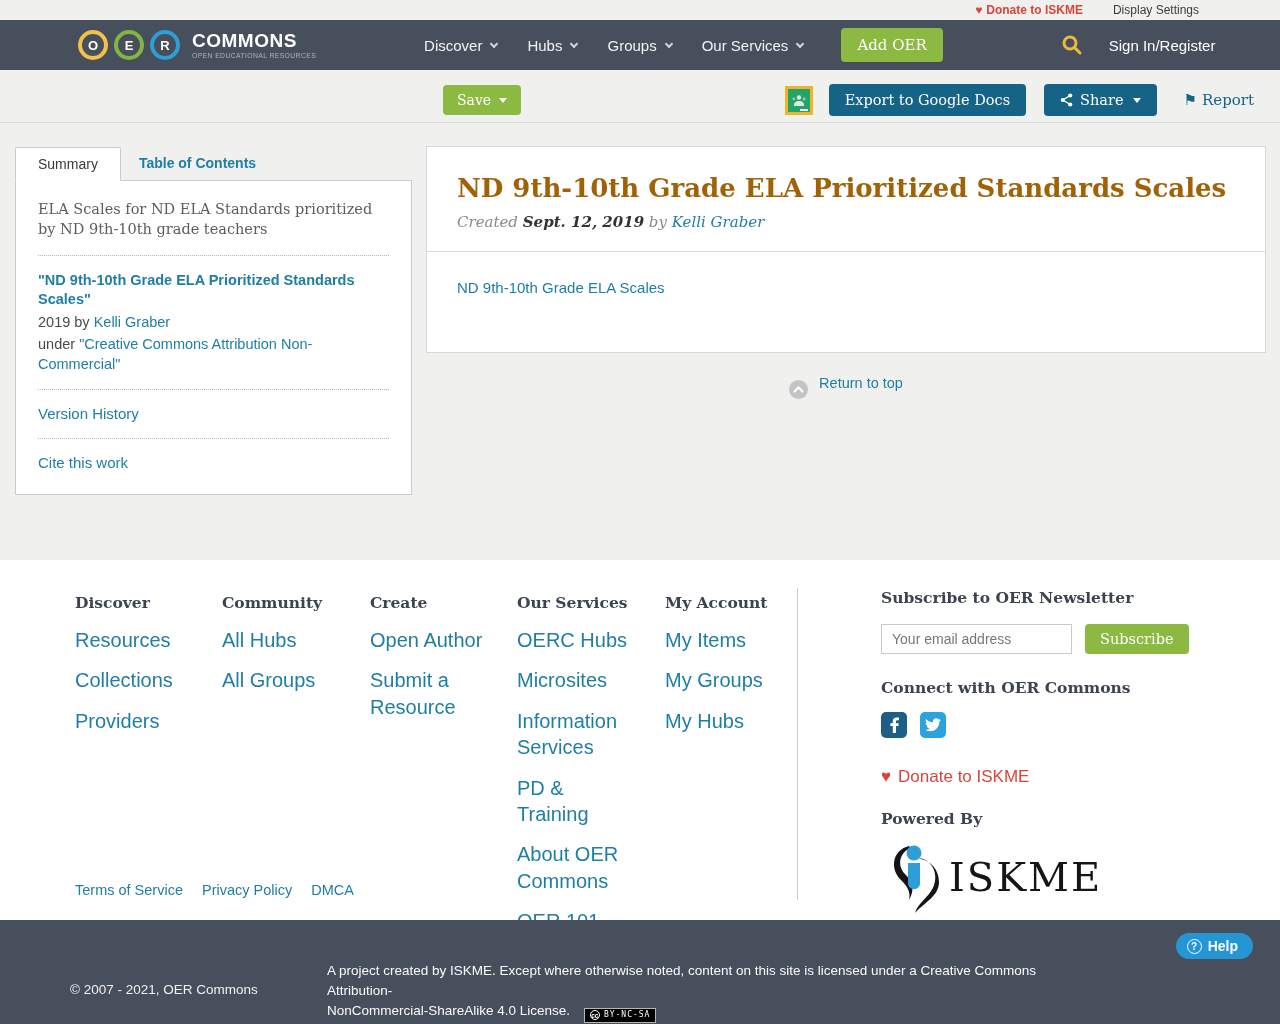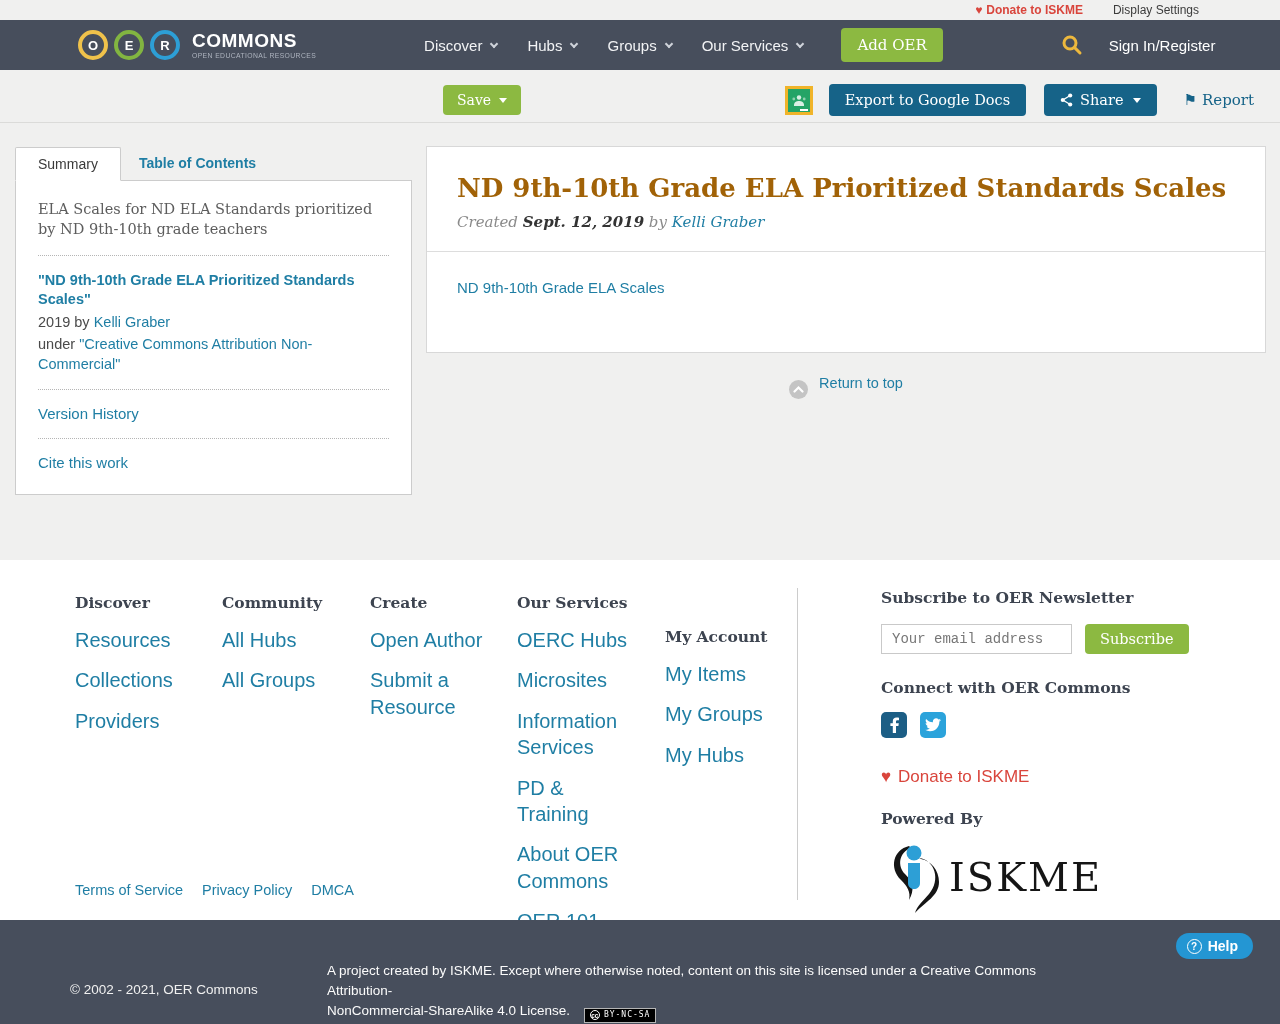--- a/index.html
+++ b/index.html
@@ -69,29 +69,29 @@
   .panel-body { padding:27px 30px; height:100px; }
   .content-link { font-size:15px; }
 
   .return-top { margin-top:22px; text-align:center; font-size:14.5px; }
   .return-top-icon { display:inline-flex; width:19px; height:19px; border-radius:50%; background:#C4C4C4; align-items:center; justify-content:center; vertical-align:-5px; margin-right:7px; }
 
   
   .footer { background:#fff; height:360px; position:relative; }
   .foot-cols { display:flex; padding:33px 0 0 75px; }
   .fcol { }
-  .fcol-1 { width:147px; } .fcol-2 { width:148px; } .fcol-3 { width:147px; } .fcol-4 { width:148px; } .fcol-5 { width:132px;margin-top:34px; }
+  .fcol-1 { width:147px; } .fcol-2 { width:148px; } .fcol-3 { width:147px; } .fcol-4 { width:148px; } .fcol-5 { width:132px; }
   .fhead { font-family:"DejaVu Serif","Liberation Serif",serif; font-weight:bold; font-size:15.5px; color:#3D4450; margin-bottom:15px; }
   .flink { display:block; font-size:20px; margin-bottom:14px; line-height:1.32; width:115px; }
   .vdivider { position:absolute; left:797px; top:28px; height:312px; width:1px; background:#ccc; }
 
   .newsletter { position:absolute; left:881px; top:28px; width:310px; }
   .nl-head { font-family:"DejaVu Serif","Liberation Serif",serif; font-weight:bold; font-size:15.5px; color:#3D4450; }
   .nl-row { margin-top:17px; display:flex; align-items:center; }
-  .nl-input { width:191px; height:30px; border:1px solid #c9c9c9; padding:0 10px; font-size:14px; color:#ec4899; font-family:Liberation Mono, monospace; }
+  .nl-input { width:191px; height:30px; border:1px solid #c9c9c9; padding:0 10px; font-size:14px; color:#ec4899; font-family:Liberation Sans, sans-serif; }
   .nl-input::placeholder { color:#777; }
   .btn-subscribe { margin-left:13px; background:#8CB941; color:#fff; border:none; border-radius:4px; padding:7px 15px; font-size:14.5px; font-family:"DejaVu Serif",serif; cursor:pointer; }
   .connect-head { margin-top:24px; }
   .social-row { margin-top:15px; display:flex; gap:13px; }
   .social { width:26px; height:26px; border-radius:5px; display:flex; align-items:center; justify-content:center; cursor:pointer; }
   .fb { background:#1C5E85; }
   .tw { background:#2BA3DB; }
   .donate-footer { margin-top:29px; color:#D9453C; font-size:17px; display:flex; align-items:center; gap:7px; cursor:pointer; }
   .donate-footer .heart { font-size:17px; }
   .powered { margin-top:22px; }
@@ -317,21 +317,21 @@
   </div>
 
   <div class="legal-row">
     <a>Terms of Service</a>
     <a>Privacy Policy</a>
     <a>DMCA</a>
   </div>
 </div>
 
 <div class="bottombar">
-  <div class="copyright">© 2002 - 2021, OER Commons</div>
+  <div class="copyright">© 2007 - 2021, OER Commons</div>
   <div class="license">
     <div>A project created by ISKME. Except where otherwise noted, content on this site is licensed under a Creative Commons Attribution-</div>
     <div>
       <span>NonCommercial-ShareAlike 4.0 License.</span>
       <span class="cc-badge">
         <span class="cc-circ">cc</span>
         <span class="cc-label">BY-NC-SA</span>
       </span>
     </div>
   </div>

